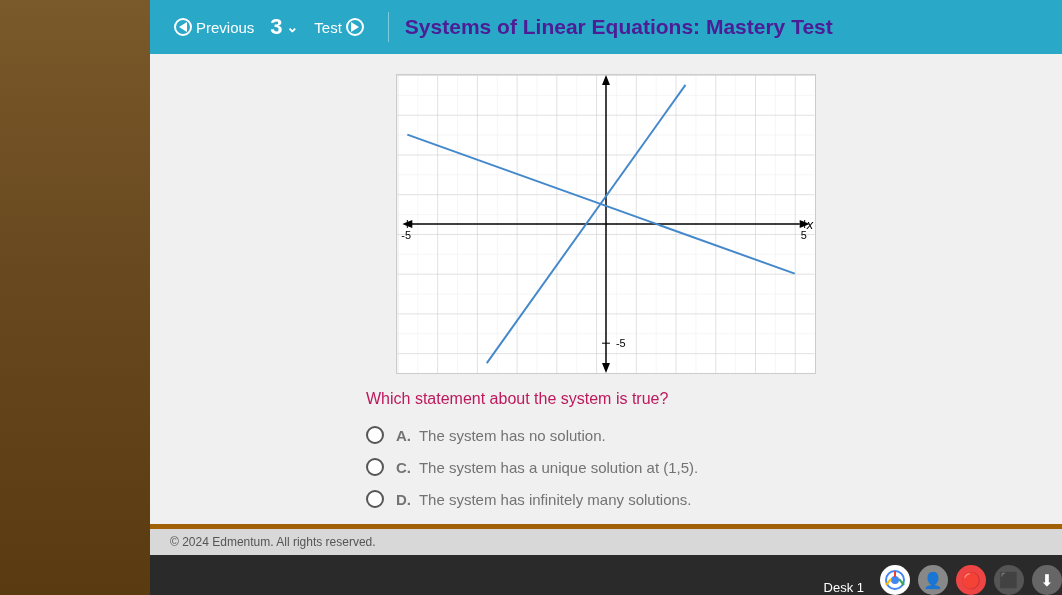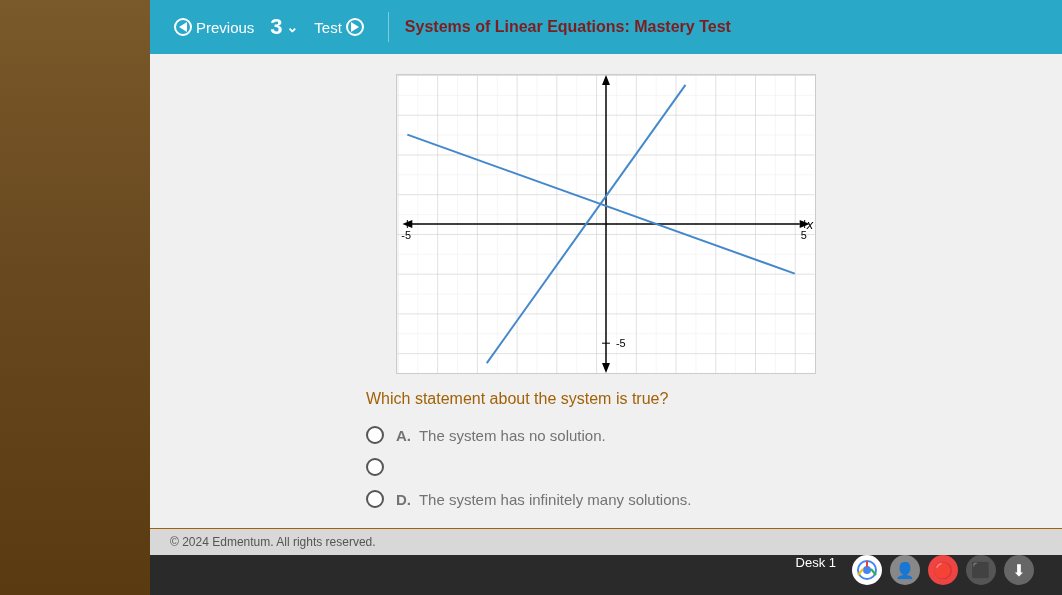--- a/index.html
+++ b/index.html
@@ -71,22 +71,22 @@
     }
 
     .divider-v {
       width: 1px;
       height: 30px;
       background: rgba(255,255,255,0.4);
       margin: 0 8px;
     }
 
     .page-title {
-      color: #7f1d1d;
-      font-size: 16px;
+      color: #4c1d95;
+      font-size: 21px;
       font-weight: bold;
     }
 
     
     .content {
       flex: 1;
       display: flex;
       flex-direction: column;
       align-items: center;
       padding: 20px;
@@ -105,21 +105,21 @@
     }
 
     .graph-canvas {
       width: 100%;
       height: 100%;
     }
 
     
     .question-text {
       font-size: 16px;
-      color: #a16207;
+      color: #be185d;
       margin-bottom: 18px;
       text-align: left;
       width: 480px;
     }
 
     
     .options {
       display: flex;
       flex-direction: column;
       gap: 14px;
@@ -151,35 +151,35 @@
       font-weight: bold;
       margin-right: 4px;
     }
 
     
     .footer {
       background: #d8d8d8;
       padding: 6px 20px;
       font-size: 12px;
       color: #555;
-      border-top: 1px solid #a16207;
+      border-top: 5px solid #a16207;
     }
 
     
     .taskbar {
       position: absolute;
       bottom: 0;
       left: 150px;
       right: 0;
       height: 40px;
       background: #2a2a2a;
       display: flex;
-      align-items: flex-start;
+      align-items: flex-end;
       justify-content: flex-end;
-      padding: 0 28px;
+      padding: 0 0;
       gap: 8px;
     }
 
     .taskbar-label {
       color: white;
       font-size: 13px;
       margin-right: 8px;
     }
 
     .taskbar-icon {
@@ -294,20 +294,24 @@
     <div class="options">
       <div class="option">
         <div class="option-radio"></div>
         <span class="option-label">
           <span class="option-letter">A.</span>
           <span>The system has no solution.</span>
         </span>
       </div>
       <div class="option">
         <div class="option-radio"></div>
+        <span class="option-label">
+          <span class="option-letter">C.</span>
+          <span>The system has a unique solution at (1,5).</span>
+        </span>
       </div>
       <div class="option">
         <div class="option-radio"></div>
         <span class="option-label">
           <span class="option-letter">D.</span>
           <span>The system has infinitely many solutions.</span>
         </span>
       </div>
     </div>
 

